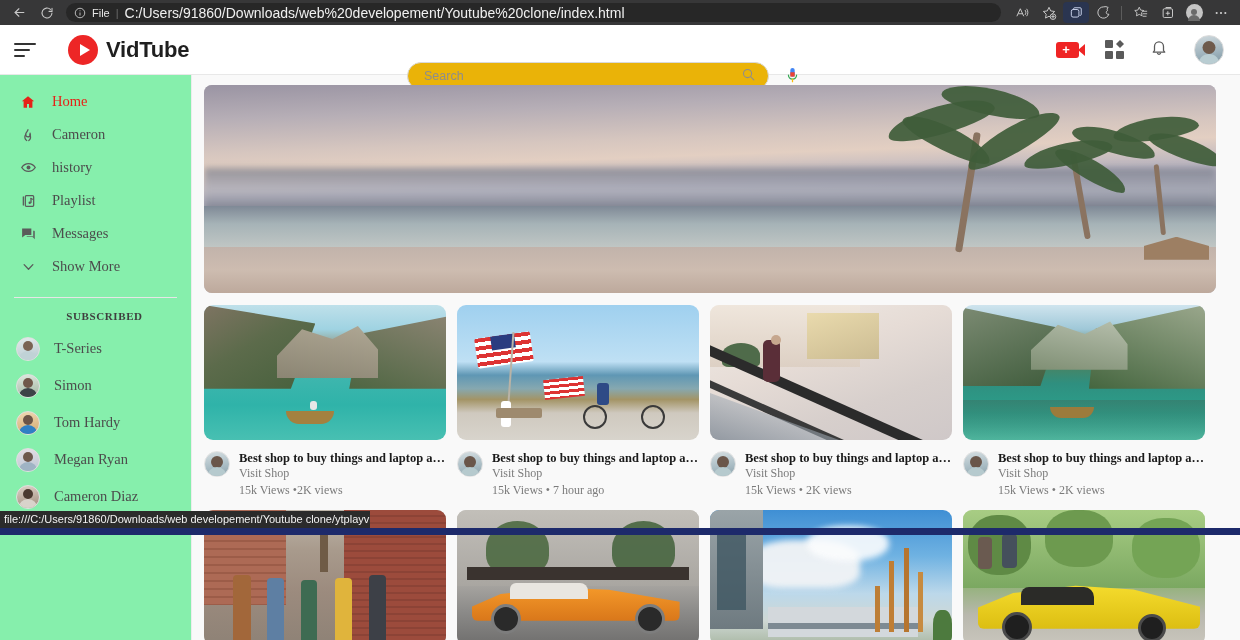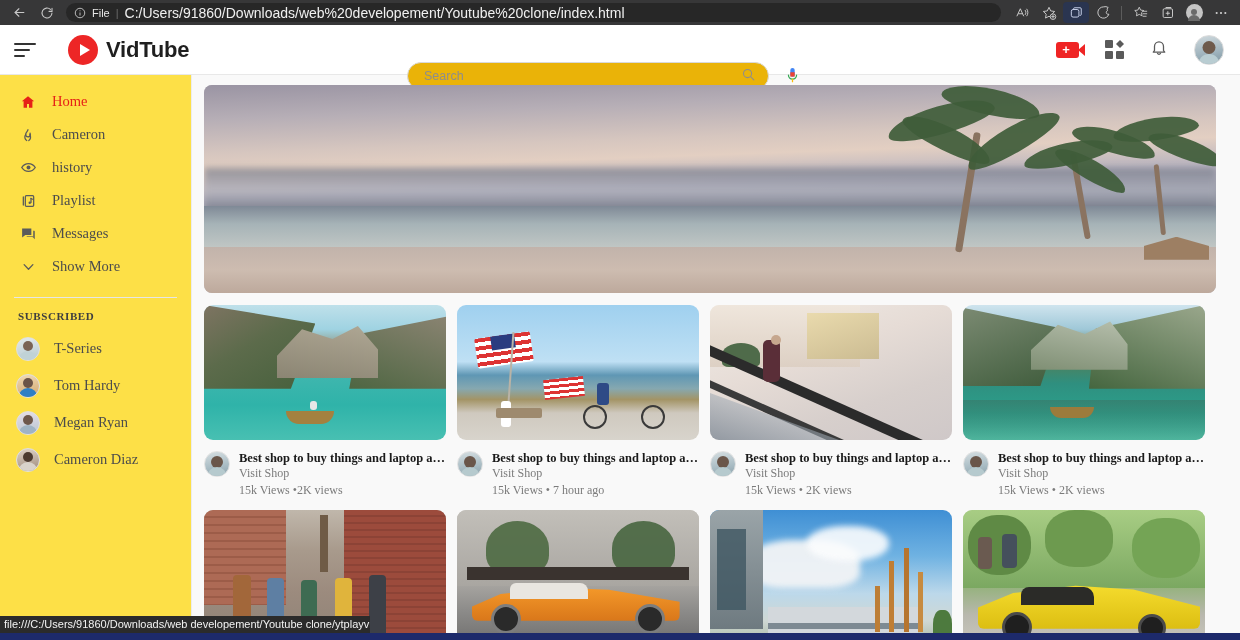--- a/index.html
+++ b/index.html
@@ -160,25 +160,26 @@
     background:#b9cdd2;
   }
 
   
   .body-row { display: flex; height: 565px; }
 
   
   .sidebar {
     width: 192px;
     flex: 0 0 192px;
-    background: #fde047;
+    background: #86efac;
     border-right: 1px solid #ececec;
     padding-top: 10px;
     overflow: hidden;
     font-family: "Liberation Serif", serif;
+    text-align: center;
   }
   .side-item {
     height: 33px;
     display: flex; align-items: center;
     padding-left: 18px;
     gap: 14px;
     cursor: pointer;
     color: #4c4c4c;
     font-size: 14.5px;
   }
@@ -304,21 +305,21 @@
     padding: 2px 7px 3px 4px;
     max-width: 370px;
     white-space: nowrap;
     overflow: hidden;
     font-family: "Liberation Sans", sans-serif;
   }
   .taskbar {
     position: absolute; left:0; right:0; bottom:0; height: 7px;
     background: #1d2a6b;
   }
-  .page { position: relative; width: 1240px; height: 640px; border-radius: 6px; }
+  .page { position: relative; width: 1240px; height: 535px; border-radius: 6px; }
 </style>
 </head>
 <body>
 
 <div class="page">
 
   <div class="browser-bar">
     <div class="nav-btn">
       <svg width="15" height="15" viewBox="0 0 24 24" fill="none" stroke="currentColor" stroke-width="1.7" stroke-linecap="round" stroke-linejoin="round">
           <line x1="19" y1="12" x2="5" y2="12"></line>
@@ -535,20 +536,27 @@
       <div class="side-div"></div>
 
       <div class="side-head">SUBSCRIBED</div>
 
       <div class="sub-item">
         <span class="sub-av" style="background:linear-gradient(170deg,#e3eaec,#b6c9cf);">
           <span class="ph-head" style="background:#7a6354;"></span>
             <span class="ph-body" style="background:#c0d2d6;"></span>
         </span>
         <span>T-Series</span>
+      </div>
+      <div class="sub-item">
+        <span class="sub-av" style="background:linear-gradient(170deg,#dfe9df,#9fb5a0);">
+          <span class="ph-head" style="background:#6f584a;"></span>
+            <span class="ph-body" style="background:#3c4347;"></span>
+        </span>
+        <span>Simon</span>
       </div>
       <div class="sub-item">
         <span class="sub-av" style="background:linear-gradient(170deg,#efd9b4,#d3a86d);">
           <span class="ph-head" style="background:#6b5447;"></span>
             <span class="ph-body" style="background:#2f7fc4;"></span>
         </span>
         <span>Tom Hardy</span>
       </div>
       <div class="sub-item">
         <span class="sub-av" style="background:linear-gradient(170deg,#e6dee6,#b9c6d2);">

